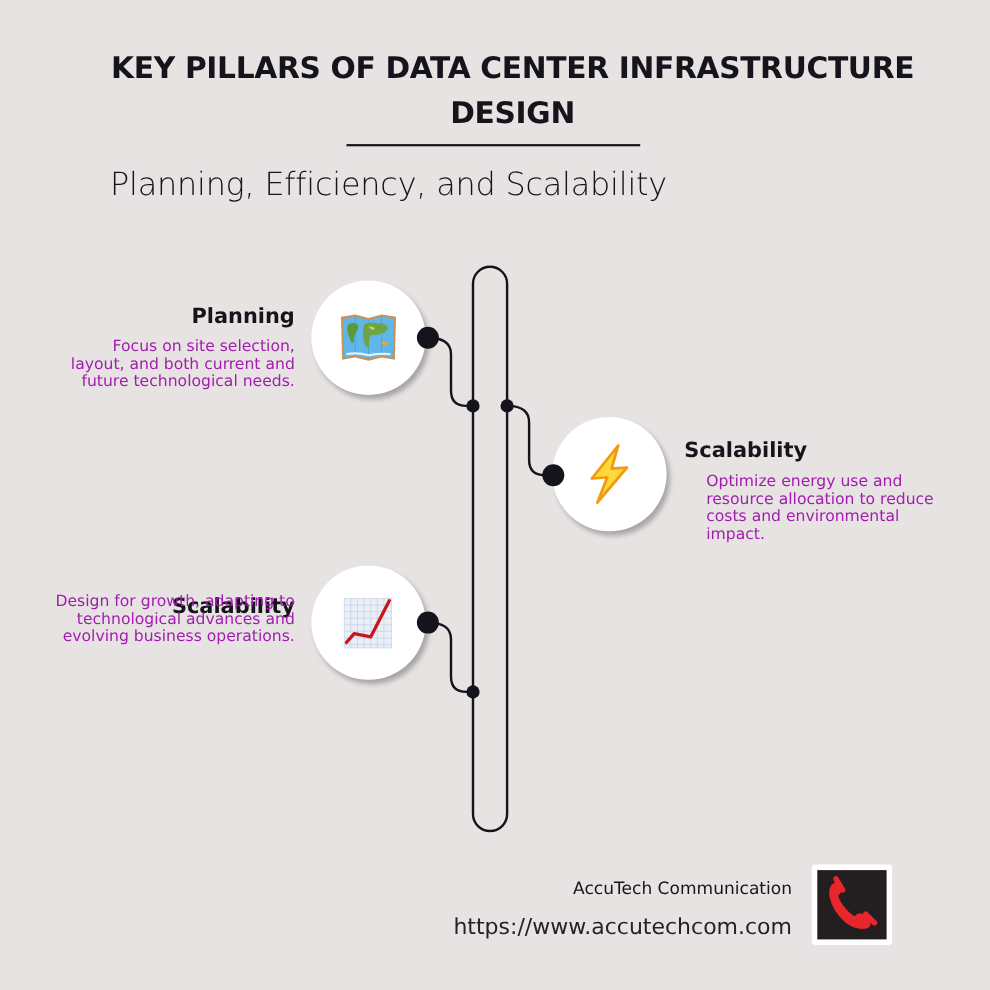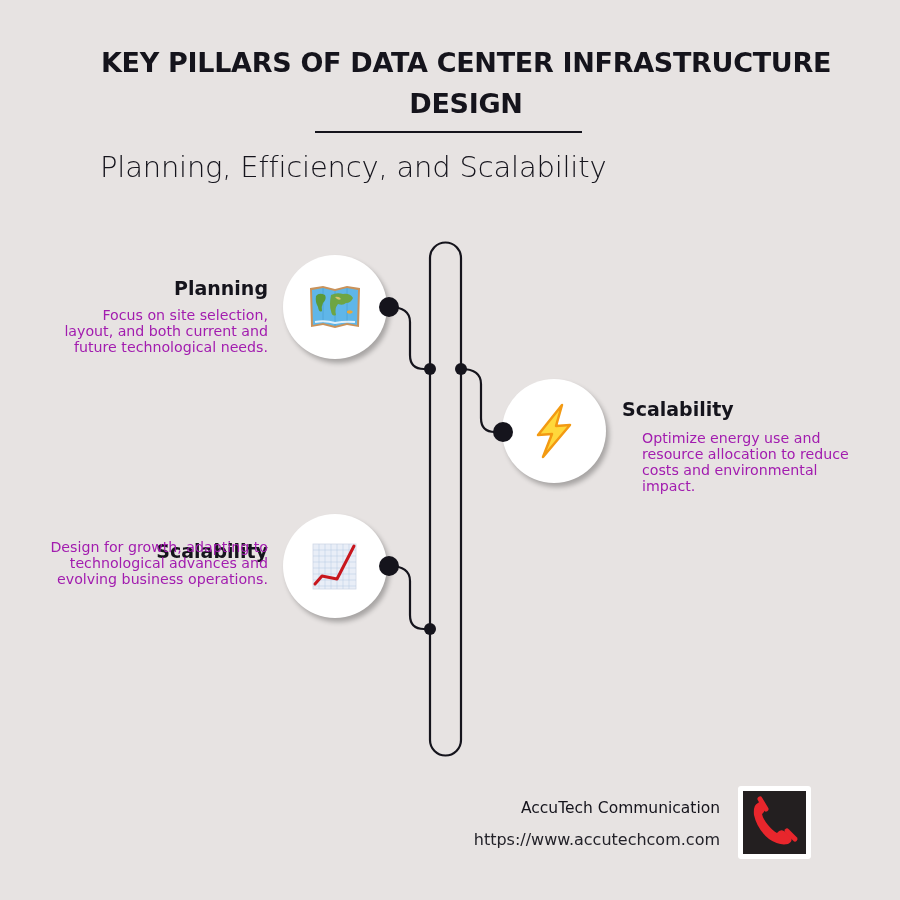--- a/index.html
+++ b/index.html
@@ -8,21 +8,21 @@
   .rule { position:absolute; left:315px; top:131px; width:267px; height:2px; background:#15141c; }
   .subtitle { position:absolute; left:100px; width:700px; top:150px; text-align:left; font-size:29px; font-weight:300; letter-spacing:-0.2px; }
   svg.pipes { position:absolute; left:0; top:0; }
   .circle { position:absolute; width:104px; height:104px; border-radius:50%; background:#ffffff; box-shadow:3px 4px 5px rgba(0,0,0,0.28); }
   .circle .ico { position:absolute; left:22px; top:22px; width:60px; height:60px; }
   .pillar-title { position:absolute; font-weight:bold; font-size:19px; }
   .pillar-desc { position:absolute; font-size:14.2px; line-height:16px; color:#a21caf; }
   .right { text-align:right; }
   .left { text-align:left; }
   .company { position:absolute; right:180px; top:799px; font-weight:normal; font-size:15.5px; text-align:right; }
-  .url { position:absolute; right:180px; top:830px; font-size:16px; text-align:right; color:#232229; }
+  .url { position:absolute; right:180px; top:830px; font-size:20px; text-align:right; color:#232229; }
   .phone { position:absolute; left:738px; top:786px; width:73px; height:73px; background:#fff; border-radius:3px; }
   .phone .inner { position:absolute; left:5px; top:5px; width:63px; height:63px; background:#231f20; }
 </style>
 </head>
 <body>
 
 <div class="title">KEY PILLARS OF DATA CENTER INFRASTRUCTURE DESIGN</div>
 <div class="rule"></div>
 <div class="subtitle">Planning, Efficiency, and Scalability</div>
 

